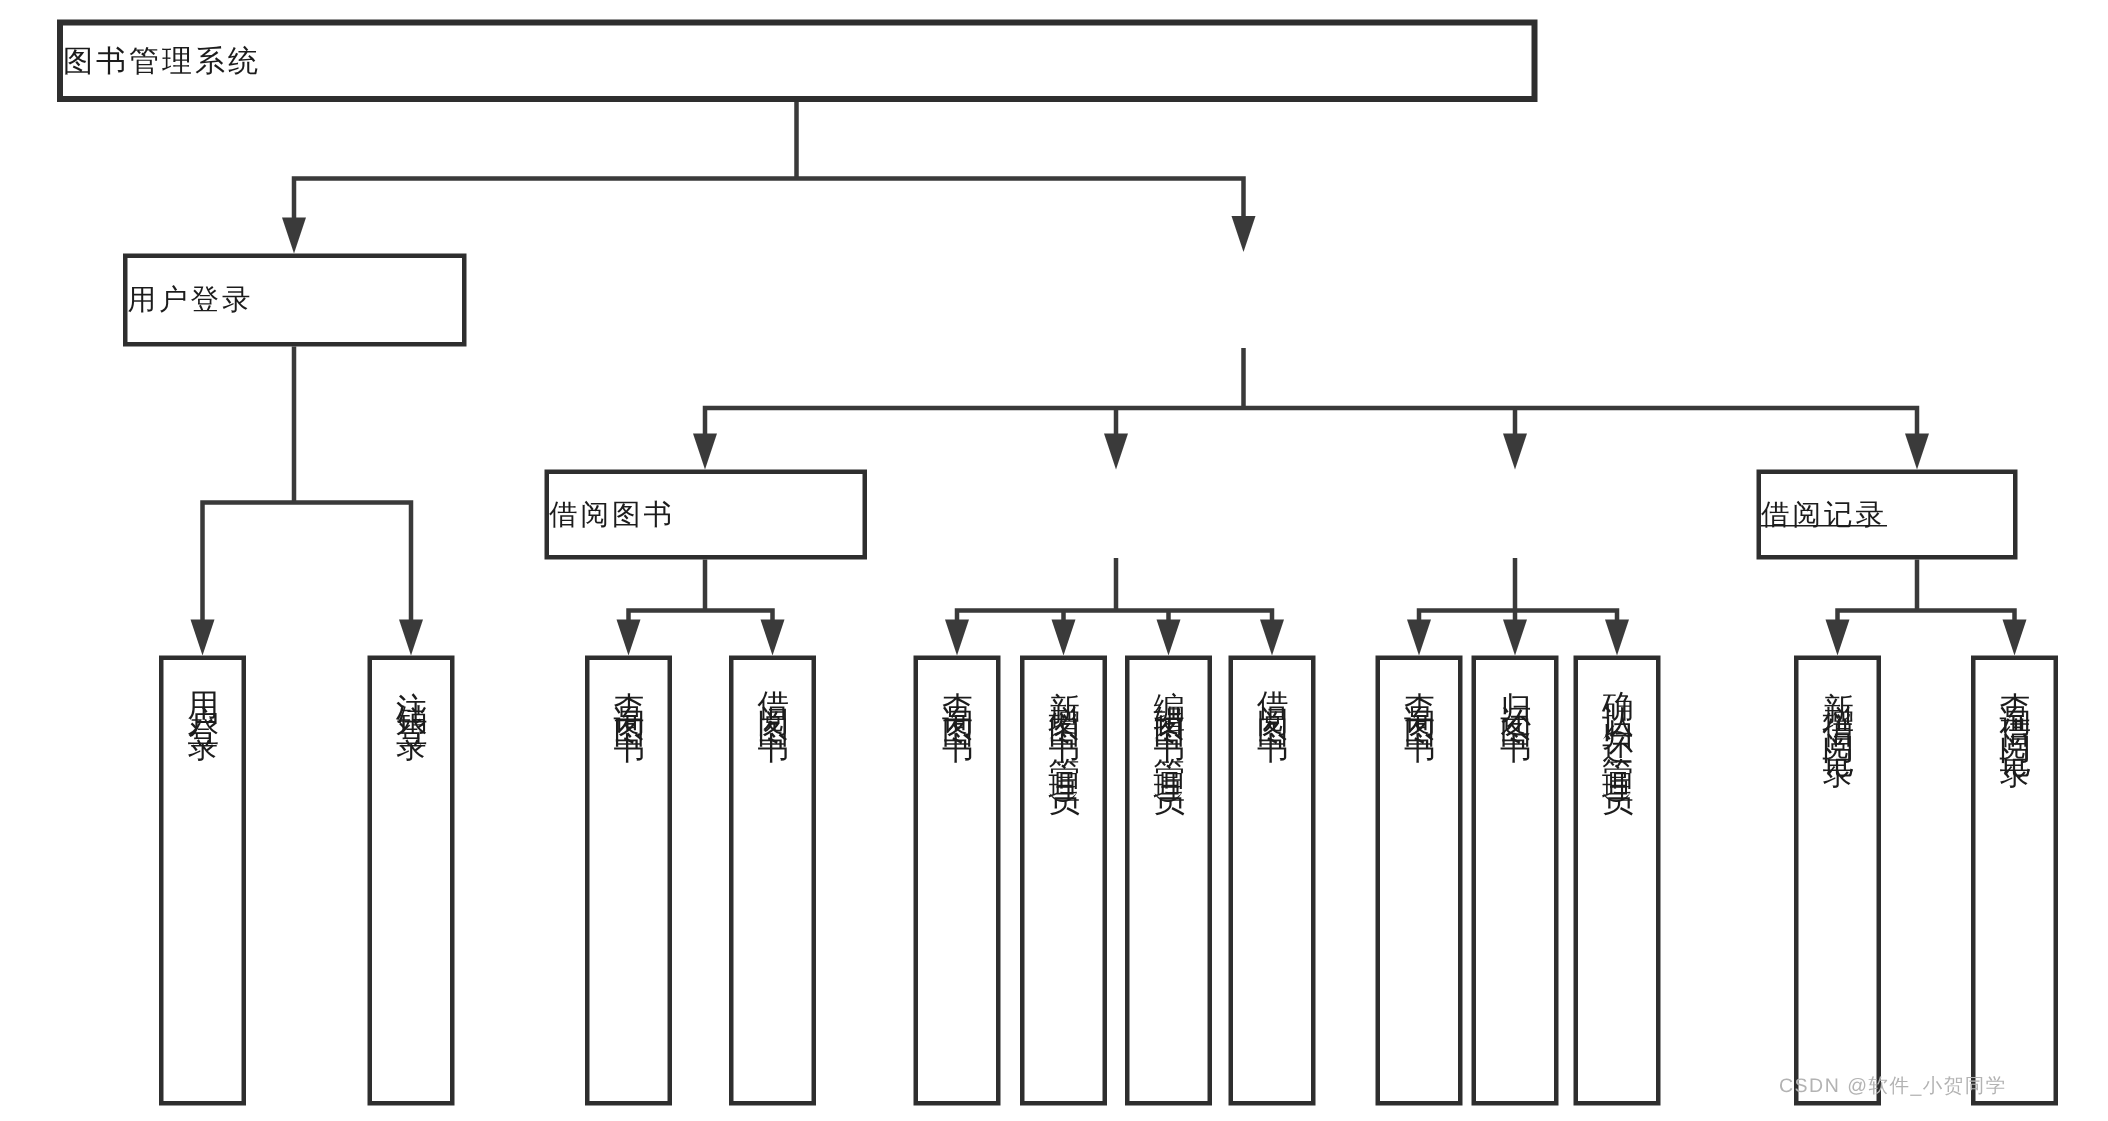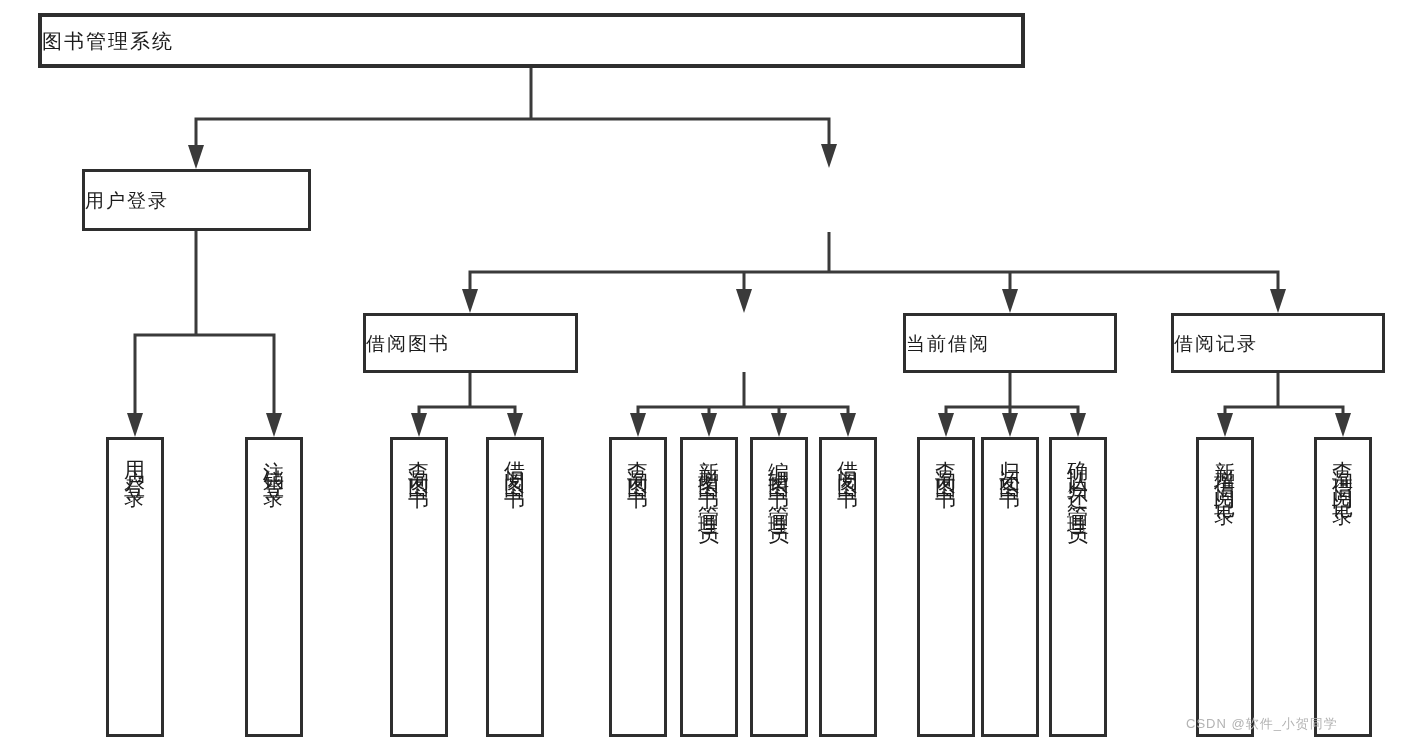--- a/index.html
+++ b/index.html
@@ -120,24 +120,21 @@
     <span>图书管理系统</span>
   </div>
 
   <div class="node" style="left:82px; top:169px; width:229px; height:62px;">
     <span>用户登录</span>
   </div>
 
   <div class="node" style="left:363px; top:313px; width:215px; height:60px;">
     <span>借阅图书</span>
   </div>
-  <div class="node" style="left:903px; top:313px; width:214px; height:60px;">
-    <span>当前借阅</span>
-  </div>
-  <div class="node" style="left:1171px; top:313px; width:214px; height:60px;">
+  <div class="node" style="left:1171px; top:313px; width:174px; height:60px;text-decoration:underline;">
     <span>借阅记录</span>
   </div>
 
   <div class="node leaf" style="left:106px; top:437px; width:58px; height:300px;">
     <span>用户登录</span>
   </div>
   <div class="node leaf" style="left:245px; top:437px; width:58px; height:300px;">
     <span>注销登录</span>
   </div>
 

